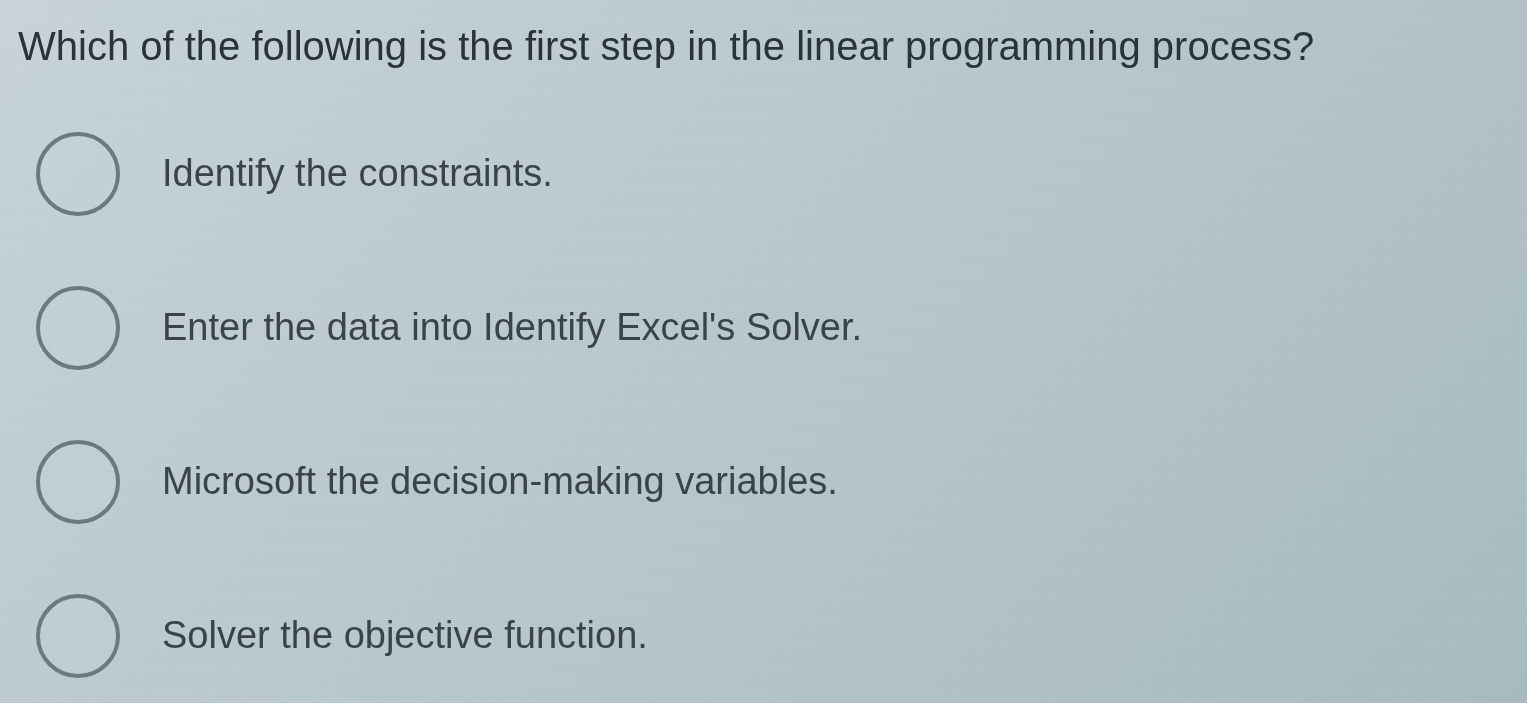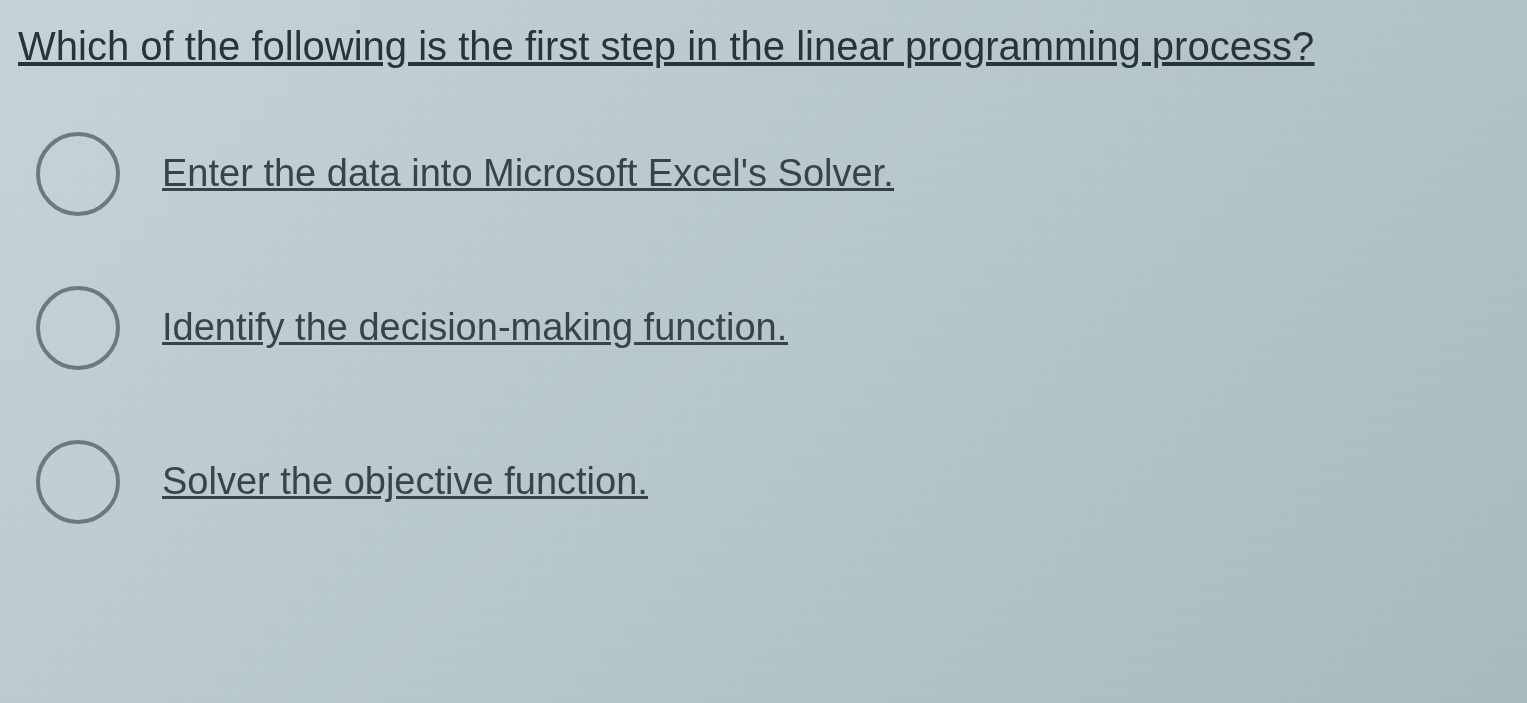--- a/index.html
+++ b/index.html
@@ -1,19 +1,18 @@
 <!DOCTYPE html>
 <html><head>
   <meta charset="utf-8">
   <style>
     * {
       margin: 0;
       padding: 0;
       box-sizing: border-box;
-      text-decoration: underline;
     }
     body {
       font-family: Arial, Helvetica, sans-serif;
       background: linear-gradient(135deg, #c8d4d8 0%, #b8c8cc 50%, #a8bcc0 100%);
       width: 1527px;
       height: 703px;
       padding: 20px 18px;
       position: relative;
       overflow: hidden;
     }
@@ -66,23 +65,27 @@
     }
   </style>
 </head>
 <body>
 
 <div class="question-text">Which of the following is the first step in the linear programming process?</div>
 
 <div class="options-container">
   <div class="option-row">
     <div class="radio-circle"></div>
-    <div class="option-label">Enter the data into Microsoft Excel's Solver.</div>
+    <div class="option-label">Identify the constraints.</div>
   </div>
   <div class="option-row">
     <div class="radio-circle"></div>
-    <div class="option-label">Identify the decision-making function.</div>
+    <div class="option-label">Enter the data into Identify Excel's Solver.</div>
+  </div>
+  <div class="option-row">
+    <div class="radio-circle"></div>
+    <div class="option-label">Microsoft the decision-making variables.</div>
   </div>
   <div class="option-row">
     <div class="radio-circle"></div>
     <div class="option-label">Solver the objective function.</div>
   </div>
 </div>
 
 </body></html>

